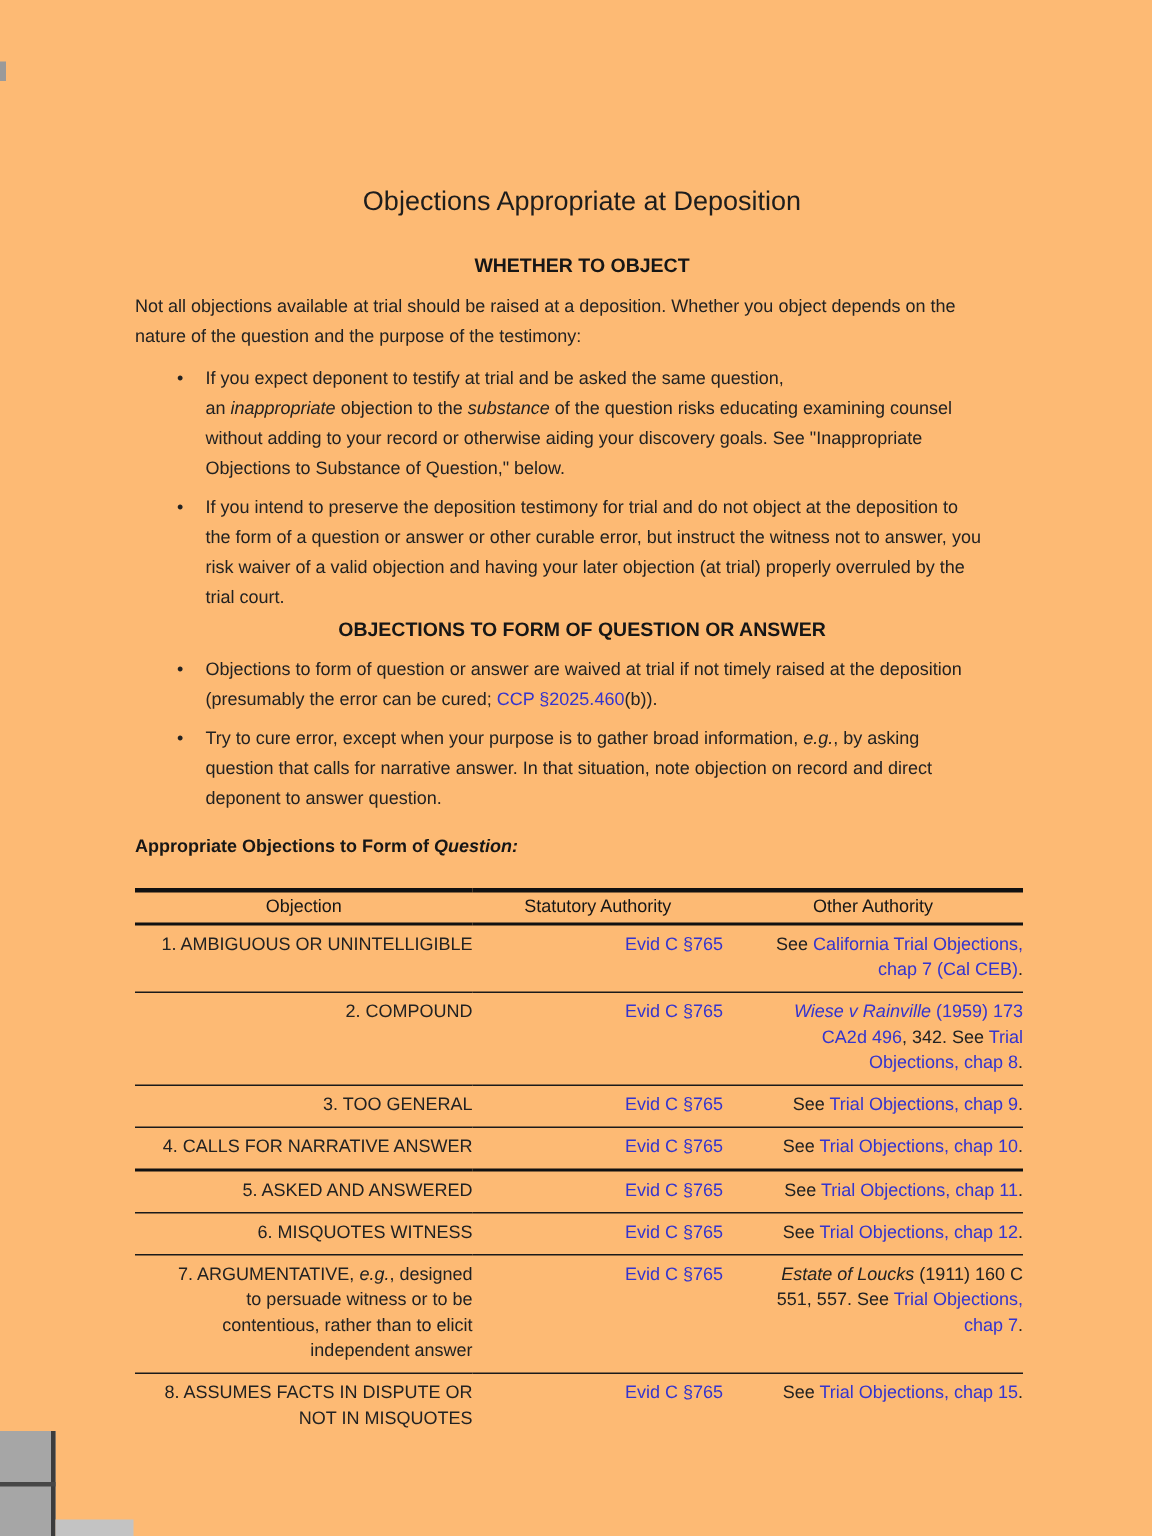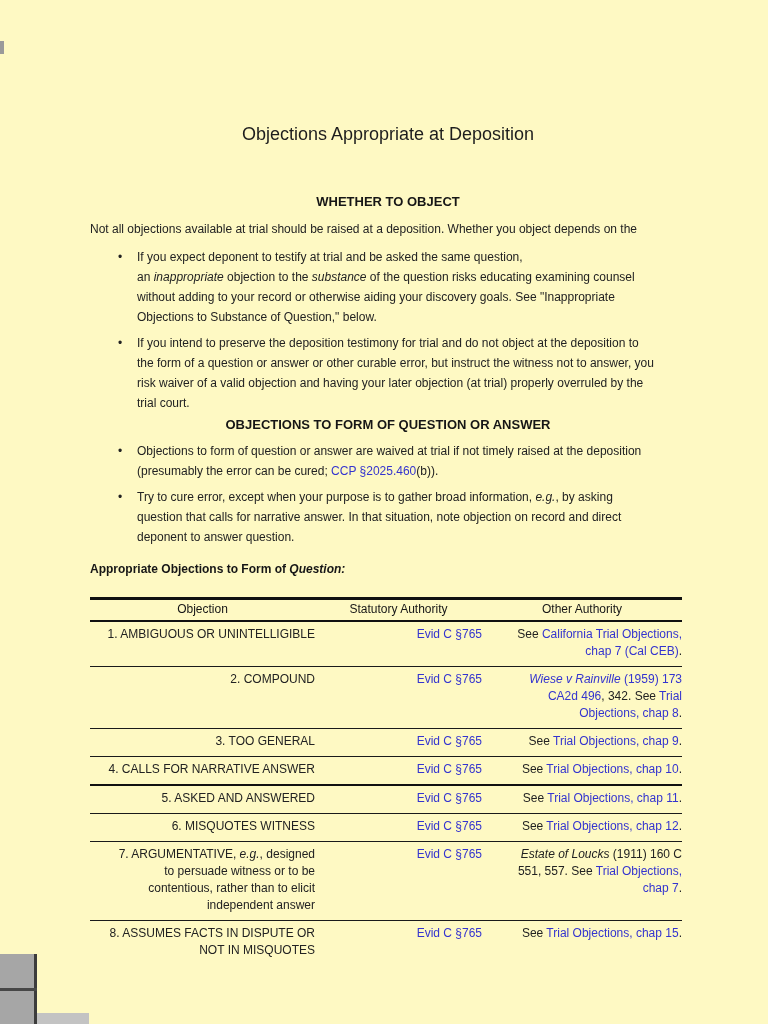--- a/index.html
+++ b/index.html
@@ -1,31 +1,31 @@
 <!DOCTYPE html>
 <html style="--link: #3434cf;"><head>
 <meta charset="utf-8">
 <style>
   html,body{margin:0;padding:0;background:#ffffff;}
   .page{
     position:relative;
     width:768px;height:1024px;
-    background:#fef9c3;
+    background:#fdba74;
     font-family:"Liberation Sans","DejaVu Sans",sans-serif;
     color:#222222;
     overflow:hidden;
   }
   .content{margin-left:90px;width:596px;padding-top:124px;font-size:12px;line-height:20px;}
   .doc-title{
     text-align:center;font-size:18px;line-height:21px;font-weight:400;color:#1d1d1d;
   }
   .center-heading{
     text-align:center;font-size:13px;line-height:16px;font-weight:700;color:#161616;
   }
-  .h1{margin-top:49px;}
+  .h1{margin-top:24px;}
   .h2{margin-top:4px;}
   .body-text{margin:9px 0 0 0;}
   .bullet-list{margin:0;}
   .bullet{position:relative;padding-left:47px;}
   .bullet-first{margin-top:8px;}
   .bullet-next{margin-top:6px;}
   .bullet .marker{position:absolute;left:28px;top:0;}
   .it{font-style:italic;}
   .bd{font-weight:700;}
   .link{color:var(--link,#3434cf);text-decoration:none;cursor:pointer;}
@@ -70,21 +70,21 @@
 <body>
 
 <div class="page">
   <div class="scan-top-sliver"></div>
 
   <div class="content">
     <div class="doc-title">Objections Appropriate at Deposition</div>
 
     <div class="center-heading h1">WHETHER TO OBJECT</div>
 
-    <p class="body-text"><span>Not all objections available at trial should be raised at a deposition. Whether you object depends on the</span><br></p>
+    <p class="body-text"><span>Not all objections available at trial should be raised at a deposition. Whether you object depends on the</span><br><span>nature of the question and the purpose of the testimony:</span></p>
 
     <div class="bullet-list">
         <div class="bullet bullet-first">
           <span class="marker">•</span>
           <div><span>If you expect deponent to testify at trial and be asked the same question,</span><br><span>an </span><span class="it">inappropriate</span><span> objection to the </span><span class="it">substance</span><span> of the question risks educating examining counsel</span><br><span>without adding to your record or otherwise aiding your discovery goals. See "Inappropriate</span><br><span>Objections to Substance of Question," below.</span></div>
         </div>
         <div class="bullet bullet-next">
           <span class="marker">•</span>
           <div><span>If you intend to preserve the deposition testimony for trial and do not object at the deposition to</span><br><span>the form of a question or answer or other curable error, but instruct the witness not to answer, you</span><br><span>risk waiver of a valid objection and having your later objection (at trial) properly overruled by the</span><br><span>trial court.</span></div>
         </div>

